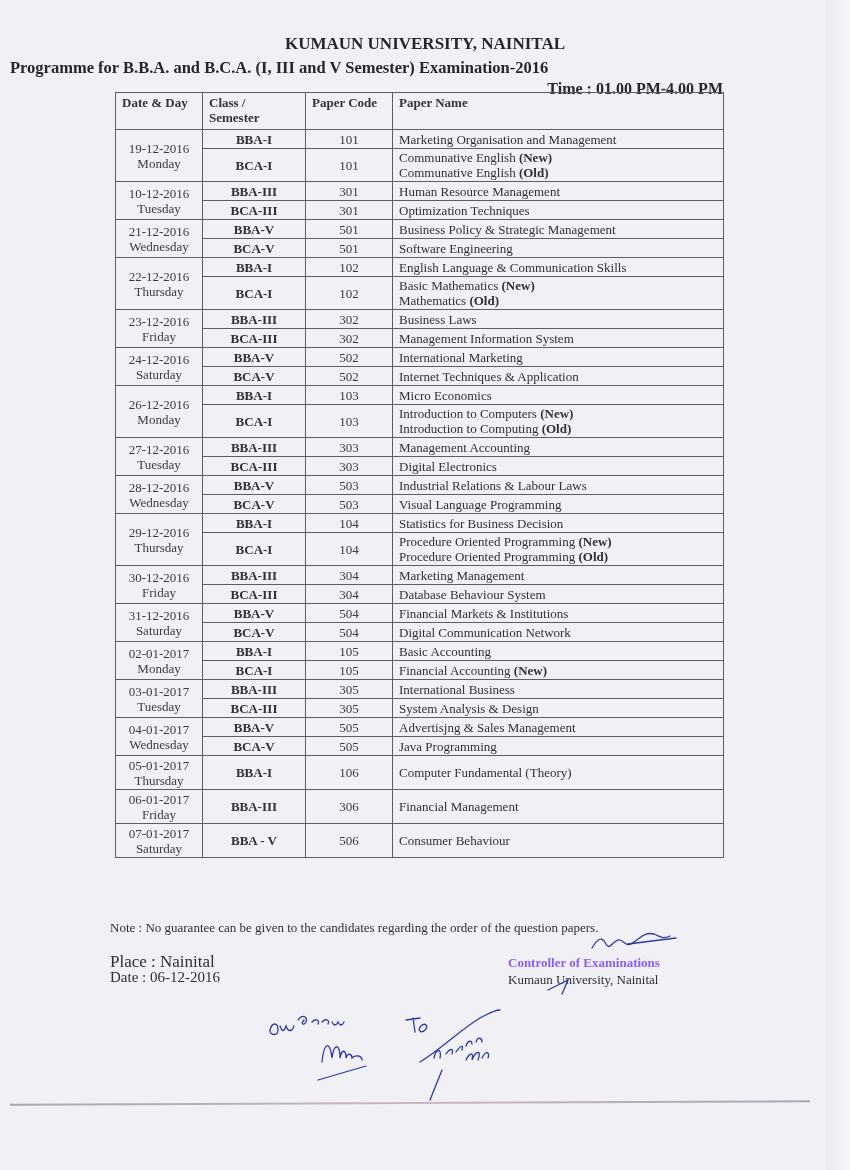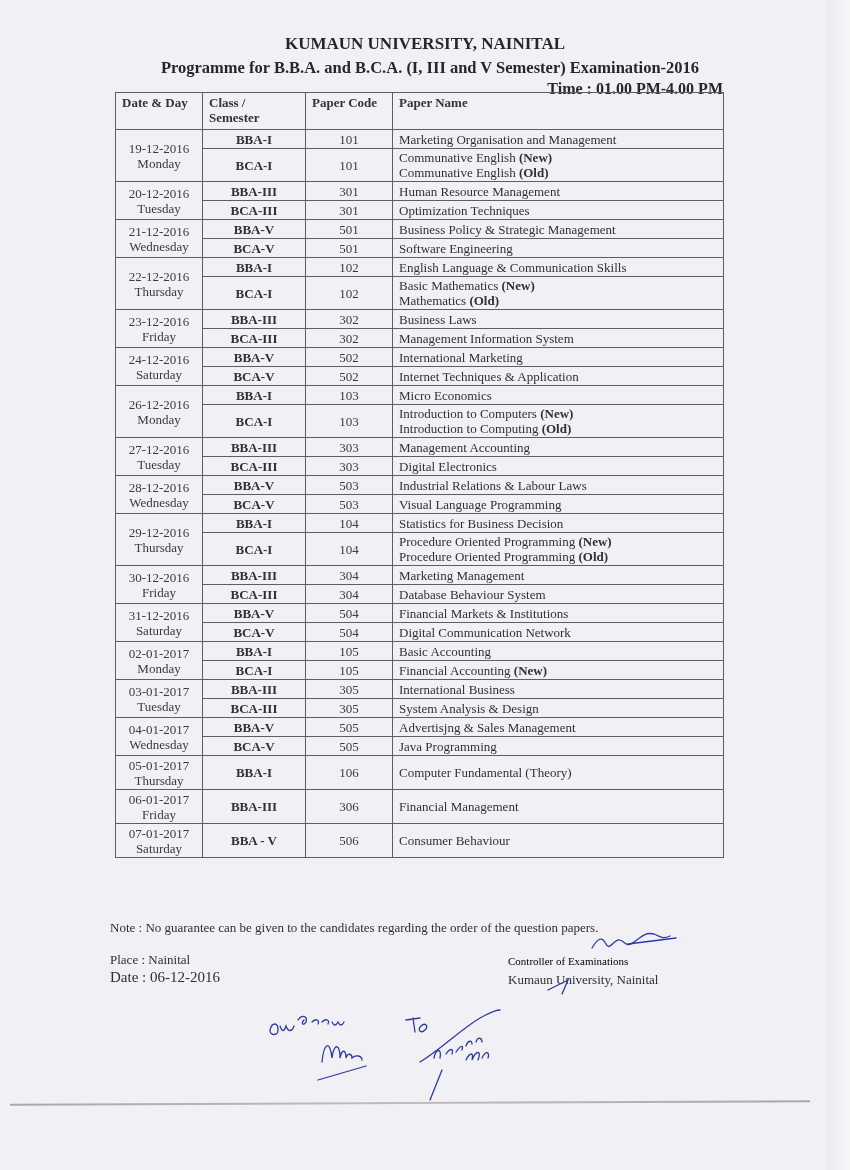--- a/index.html
+++ b/index.html
@@ -12,21 +12,21 @@
   .page-edge {
     position: absolute; right: 0; top: 0; width: 24px; height: 1170px;
     background: linear-gradient(to right, #eceaf0, #f6f5f8);
   }
   .title {
     position: absolute; left: 0; width: 850px; top: 34px;
     text-align: center; font-weight: bold; font-size: 17px; color: #26262e;
   }
   .subtitle {
     position: absolute; left: 0; width: 850px; top: 58px;
-    text-align: center; font-weight: bold; font-size: 16.5px; color: #26262e;
+    font-weight: bold; font-size: 16.5px; color: #26262e;
     padding-left: 10px; box-sizing: border-box;
   }
   .time {
     position: absolute; right: 127px; top: 80px;
     font-weight: bold; font-size: 16px; color: #26262e;
   }
   table.schedule {
     position: absolute; left: 115px; top: 92px; width: 608px;
     border-collapse: collapse; table-layout: fixed;
     font-size: 13px; color: #33333d;
@@ -40,23 +40,23 @@
     vertical-align: top; padding-top: 2px;
   }
   td.date { text-align: center; color: #3a3a44; }
   td.cls { text-align: center; font-weight: bold; color: #30303a; }
   td.code { text-align: center; color: #3a3a44; }
   td.paper { text-align: left; color: #30303a; }
   .paper b { font-weight: bold; }
   .note {
     position: absolute; left: 110px; top: 920px; font-size: 13px; color: #2e2e38;
   }
-  .place { position: absolute; left: 110px; top: 952px; font-size: 13px; color: #2e2e38; }
+  .place { position: absolute; left: 110px; top: 952px; font-size: 17px; color: #2e2e38; }
   .date-line { position: absolute; left: 110px; top: 969px; font-size: 15px; color: #2e2e38; }
-  .controller { position: absolute; left: 508px; top: 955px; font-size: 11px; color: #000000; }
+  .controller { position: absolute; left: 508px; top: 955px; font-size: 13px; color: #8b5cf6; font-weight: bold; }
   .univ { position: absolute; left: 508px; top: 972px; font-size: 13px; color: #2e2e38; }
   .handwriting { position: absolute; left: 0; top: 0; width: 850px; height: 1170px; pointer-events: none; }
   .hr-line {
     position: absolute; left: 10px; top: 1102px; width: 800px; height: 2px;
     background: linear-gradient(to right, #a8a6b4, #c9b8c4, #a8a6b4);
     transform: rotate(-0.25deg);
   }
 </style>
 </head>
 <body>
@@ -97,21 +97,21 @@
       <tr style="height: 33px;">
         <td class="cls">BCA-I</td>
         <td class="code">101</td>
         <td class="paper">
           <div><span>Communative English </span><b>(New)</b></div>
           <div><span>Communative English </span><b>(Old)</b></div>
         </td>
       </tr>
       <tr style="height: 19px;">
         <td class="date" rowspan="2">
-          <div>20-12-2016</div>
+          <div>10-12-2016</div>
           <div>Tuesday</div>
         </td>
         <td class="cls">BBA-III</td>
         <td class="code">301</td>
         <td class="paper">
           <div><span>Human Resource Management</span></div>
         </td>
       </tr>
       <tr style="height: 19px;">
         <td class="cls">BCA-III</td>

